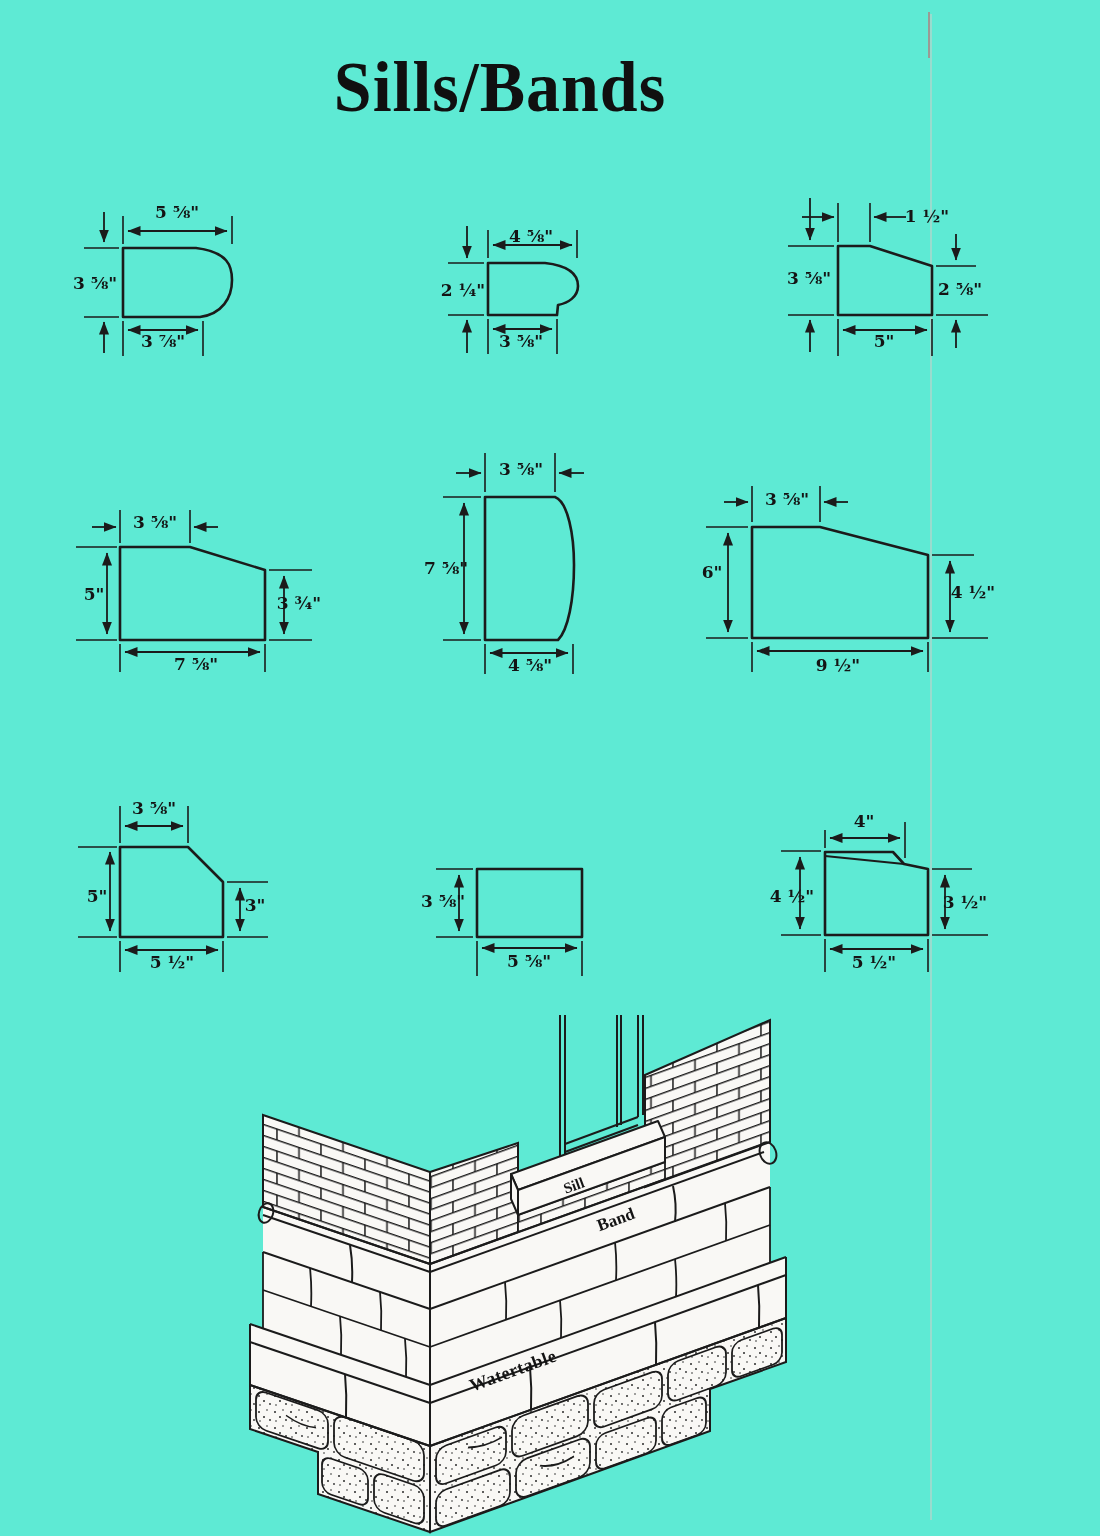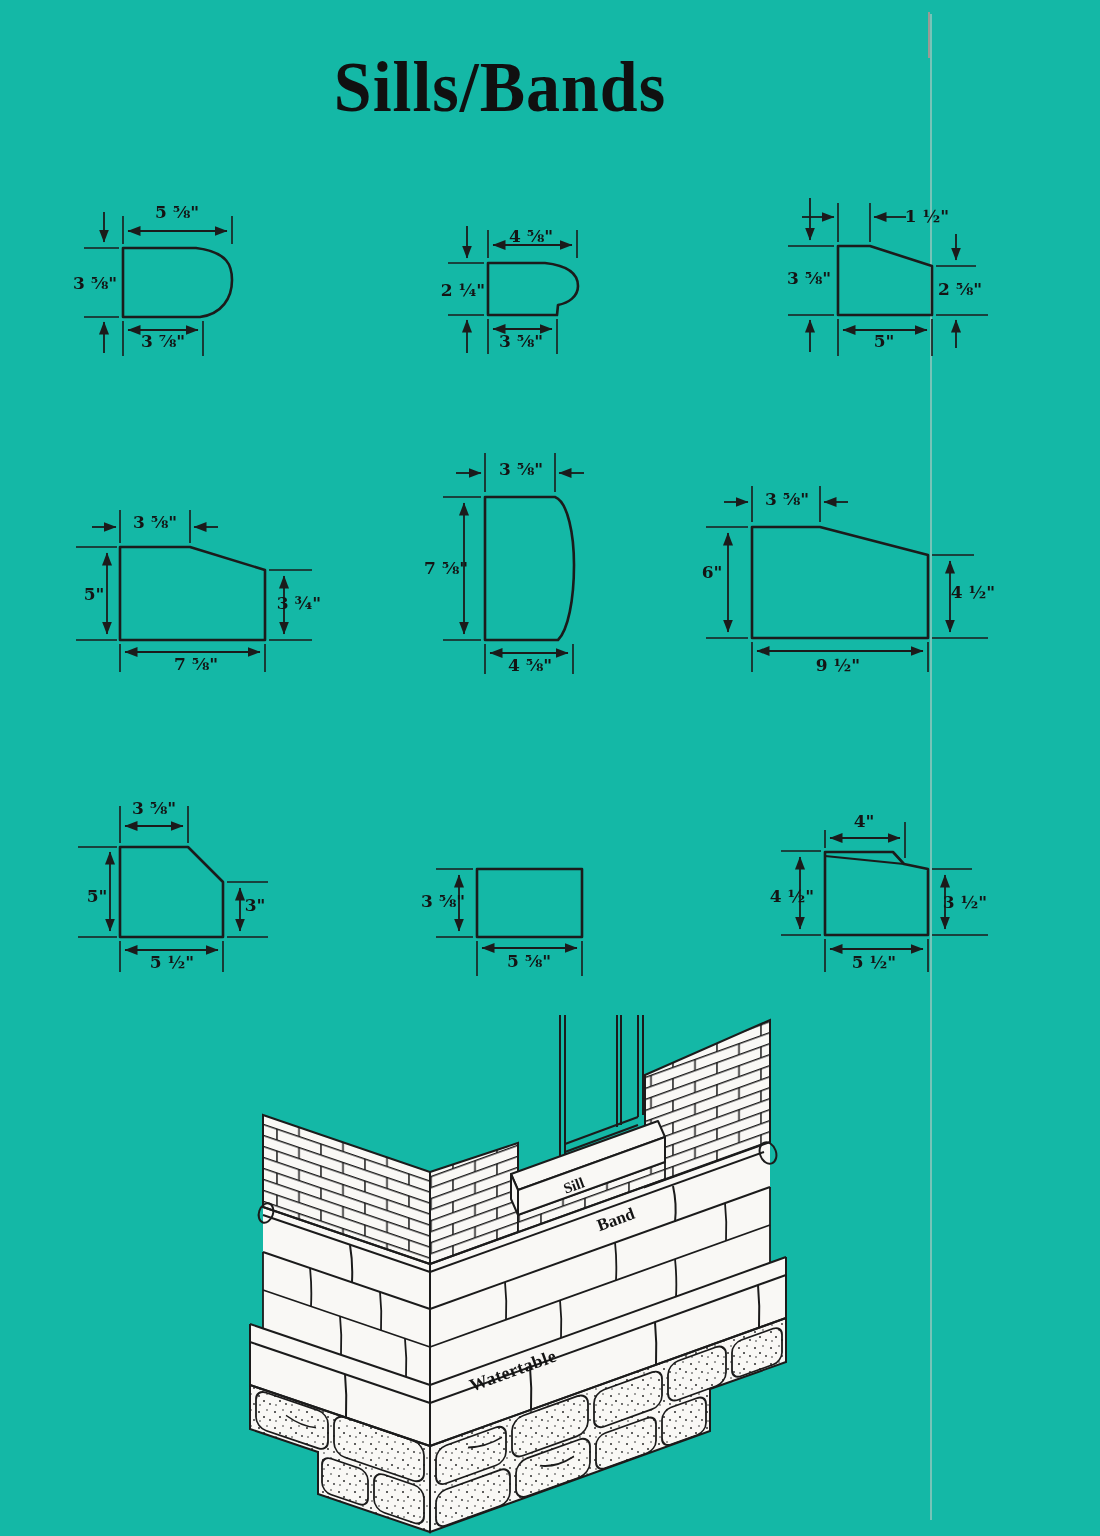--- a/index.html
+++ b/index.html
@@ -1,16 +1,16 @@
 <!DOCTYPE html>
 <html><head>
 <meta charset="utf-8">
 <style>
   html,body{margin:0;padding:0;}
-  .page{position:relative;width:1100px;height:1536px;background:#14b8a6;overflow:hidden;
+  .page{position:relative;width:1100px;height:1536px;background:#5eead4;overflow:hidden;
         font-family:"DejaVu Serif", serif;color:#161616;}
   .title{position:absolute;left:0;top:48px;width:1000px;text-align:center;
          font-family:"Liberation Serif", serif;font-weight:700;font-size:68px;
          letter-spacing:1px;color:#101010;transform:scaleY(1.05);}
   .art{position:absolute;left:0;top:0;}
   .dim{position:absolute;transform:translate(-50%,-50%);font-size:17px;font-weight:700;
        white-space:nowrap;color:#141414;}
   .wall-label{position:absolute;font-family:"Liberation Serif", serif;font-weight:700;
        color:#141414;transform:translate(-50%,-50%) rotate(-20deg);white-space:nowrap;}
   .lbl-sill{font-size:15px;}

